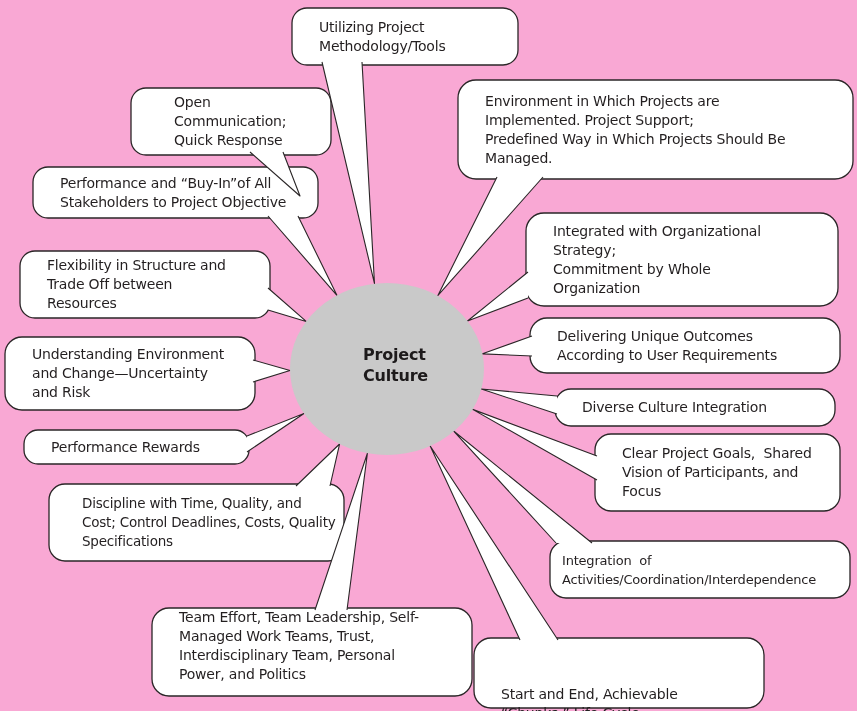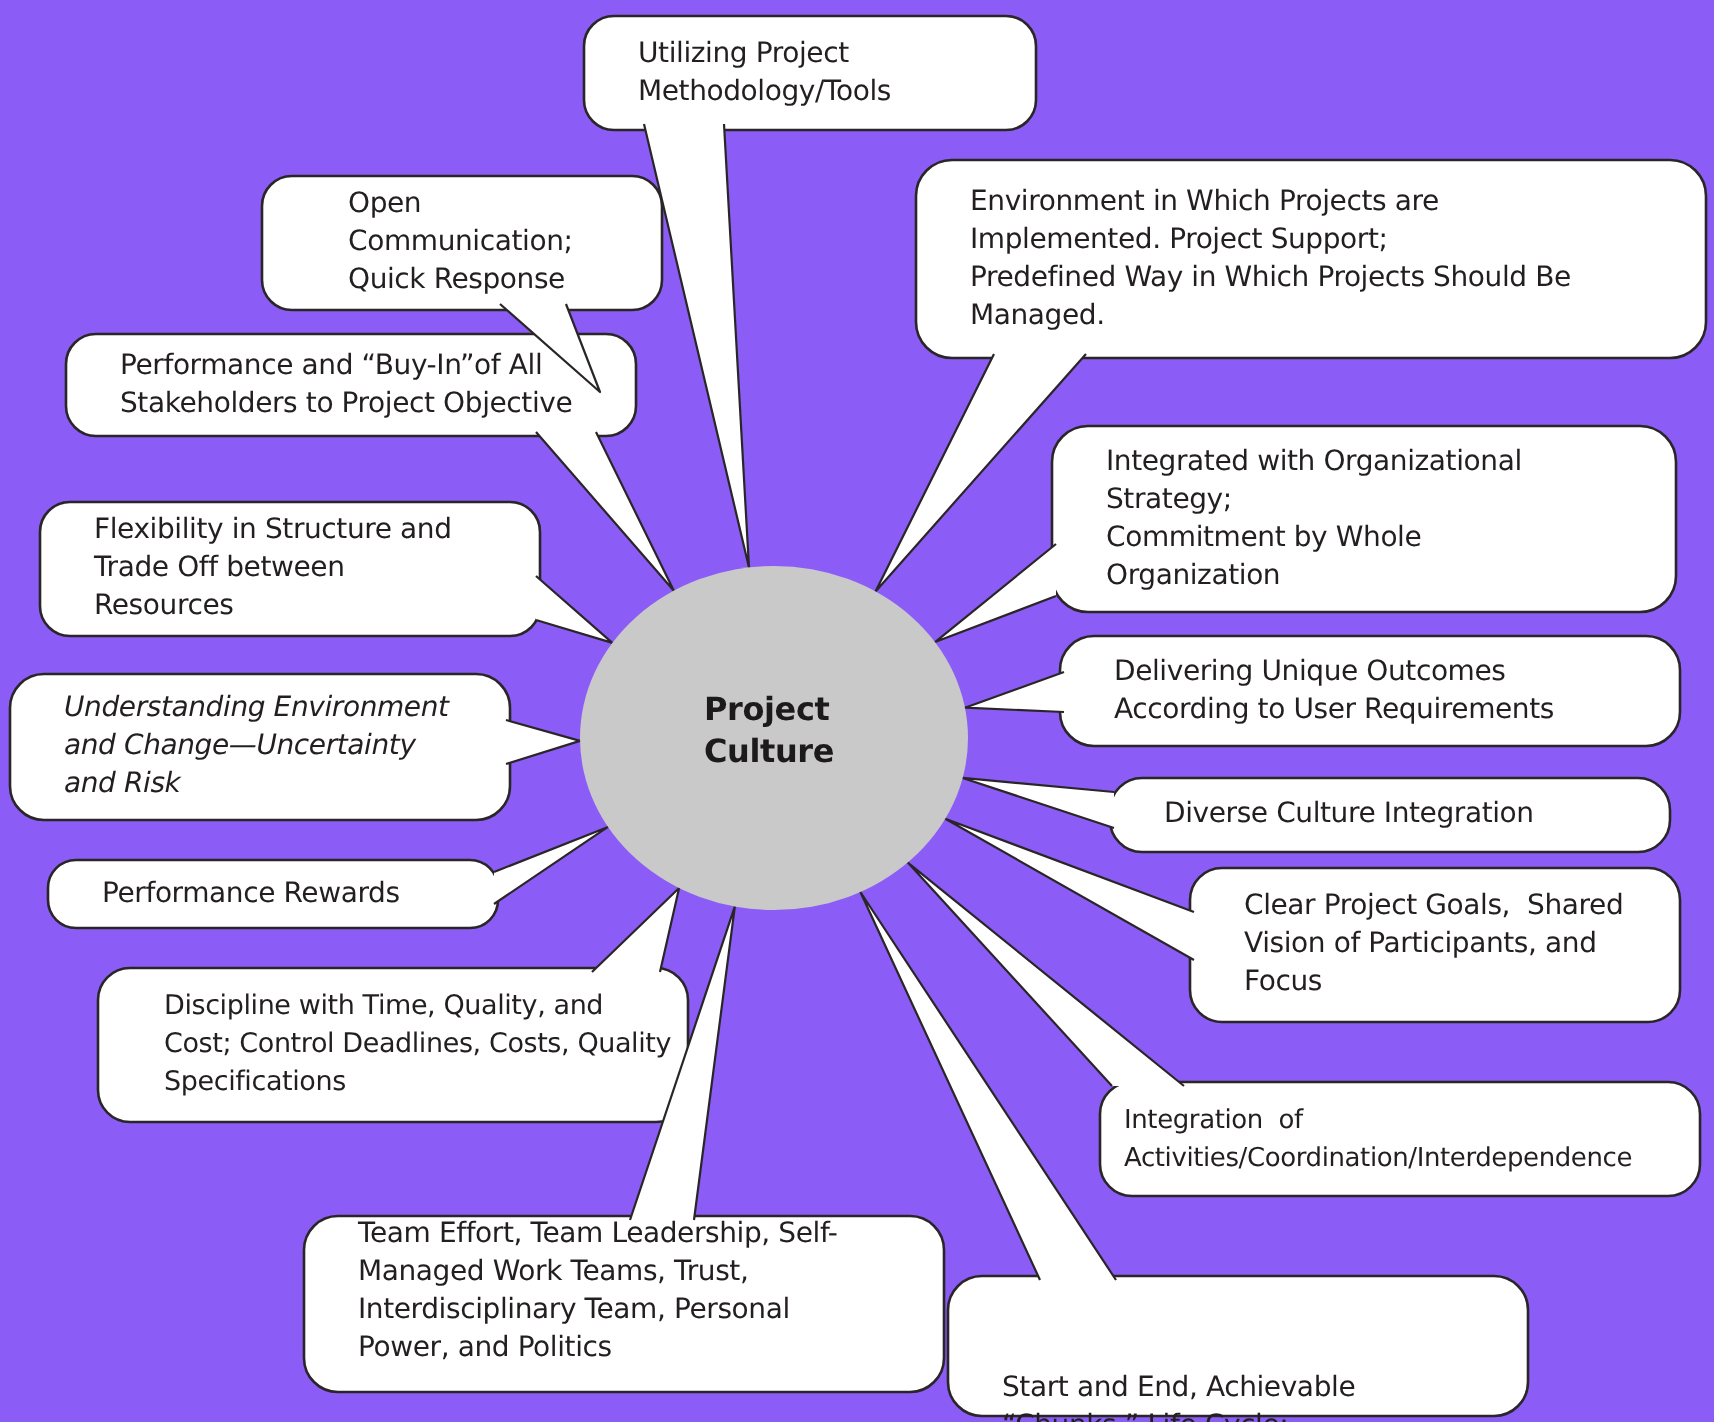--- a/index.html
+++ b/index.html
@@ -1,17 +1,17 @@
 <!DOCTYPE html>
 <html><head>
 <meta charset="utf-8">
 <style>
   html,body{margin:0;padding:0;background:#ffffff;}
   #stage{
-    position:relative;width:857px;height:711px;background:#8b5cf6;overflow:hidden;
+    position:relative;width:857px;height:711px;background:#f9a8d4;overflow:hidden;
     font-family:"DejaVu Sans","Liberation Sans",sans-serif;
   }
   #shapes{position:absolute;left:0;top:0;}
   .bubble-text{
     position:absolute;display:flex;align-items:center;
     white-space:pre;font-size:14px;line-height:19px;letter-spacing:-0.2px;
     color:#231f20;pointer-events:none;
   }
   .center-label{
     position:absolute;font-weight:bold;font-size:16px;line-height:21px;
@@ -69,36 +69,36 @@
 Stakeholders to Project Objective</div>
   <div class="bubble-text" style="left: 526px; top: 213px; width: 312px; height: 93px; padding-left: 27px; color: rgb(35, 31, 32);">Integrated with Organizational
 Strategy;
 Commitment by Whole
 Organization</div>
   <div class="bubble-text" style="left: 20px; top: 251px; width: 250px; height: 67px; padding-left: 27px; color: rgb(35, 31, 32);">Flexibility in Structure and
 Trade Off between
 Resources</div>
   <div class="bubble-text" style="left: 530px; top: 318px; width: 310px; height: 55px; padding-left: 27px; color: rgb(35, 31, 32);">Delivering Unique Outcomes
 According to User Requirements</div>
-  <div class="bubble-text" style="left: 5px; top: 337px; width: 250px; height: 73px; padding-left: 27px; color: rgb(35, 31, 32); font-style: italic;">Understanding Environment
+  <div class="bubble-text" style="left: 5px; top: 337px; width: 250px; height: 73px; padding-left: 27px; color: rgb(35, 31, 32);">Understanding Environment
 and Change—Uncertainty
 and Risk</div>
   <div class="bubble-text" style="left: 555px; top: 389px; width: 280px; height: 37px; padding-left: 27px; color: rgb(35, 31, 32);">Diverse Culture Integration</div>
   <div class="bubble-text" style="left: 24px; top: 430px; width: 225px; height: 34px; padding-left: 27px; color: rgb(35, 31, 32);">Performance Rewards</div>
   <div class="bubble-text" style="left: 595px; top: 434px; width: 245px; height: 77px; padding-left: 27px; color: rgb(35, 31, 32);">Clear Project Goals,&nbsp; Shared
 Vision of Participants, and
 Focus</div>
   <div class="bubble-text" style="left: 64px; top: 484px; width: 295px; height: 77px; padding-left: 18px; font-size: 13.5px; color: rgb(35, 31, 32);">Discipline with Time, Quality, and
 Cost; Control Deadlines, Costs, Quality
 Specifications</div>
   <div class="bubble-text" style="left: 550px; top: 541px; width: 300px; height: 57px; padding-left: 12px; font-size: 13px; color: rgb(35, 31, 32);">Integration &nbsp;of
 Activities/Coordination/Interdependence</div>
   <div class="bubble-text" style="left: 152px; top: 608px; width: 320px; height: 76px; padding-left: 27px; color: rgb(35, 31, 32);">Team Effort, Team Leadership, Self-
 Managed Work Teams, Trust,
 Interdisciplinary Team, Personal
 Power, and Politics</div>
   <div class="bubble-text" style="left: 474px; top: 638px; width: 290px; height: 70px; padding-left: 27px; color: rgb(35, 31, 32); margin-top: 40px;">Start and End, Achievable
 “Chunks,” Life Cycle;
 Limited Lifespan</div>
 
-  <div class="center-label" style="left: 352px; top: 344px;">Project
+  <div class="center-label" style="left: 363px; top: 344px;">Project
 Culture</div>
 </div>
 
 </body></html>

